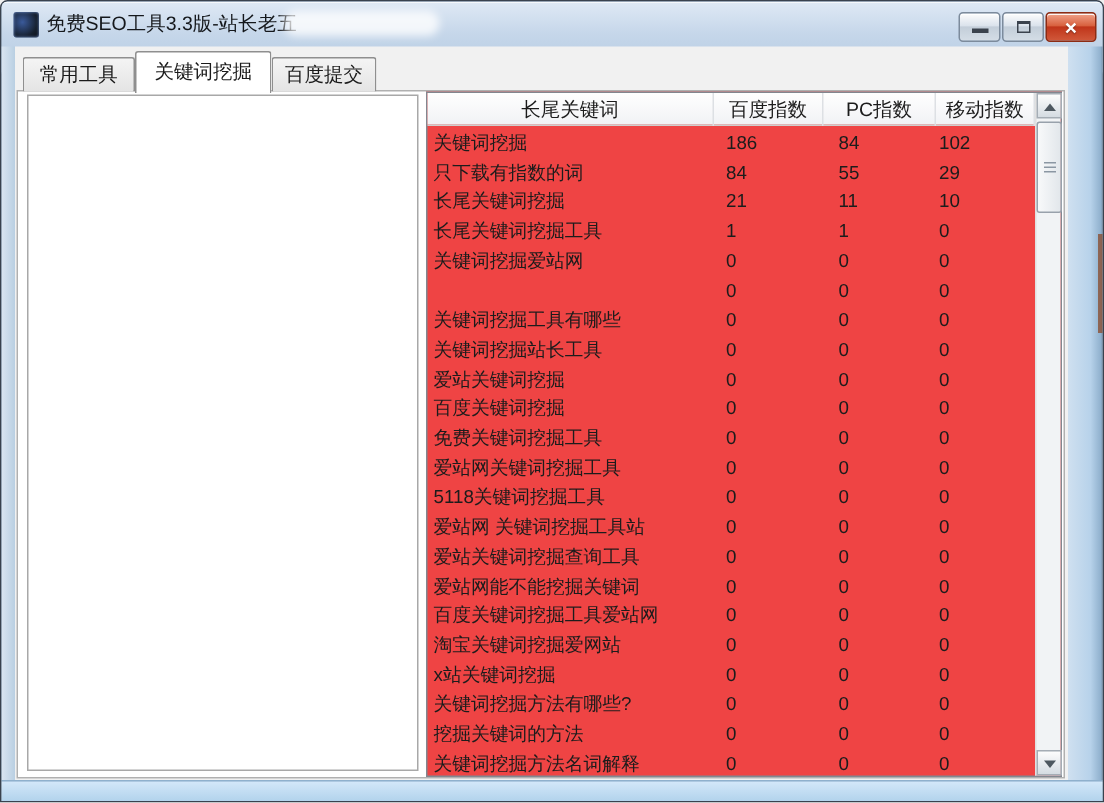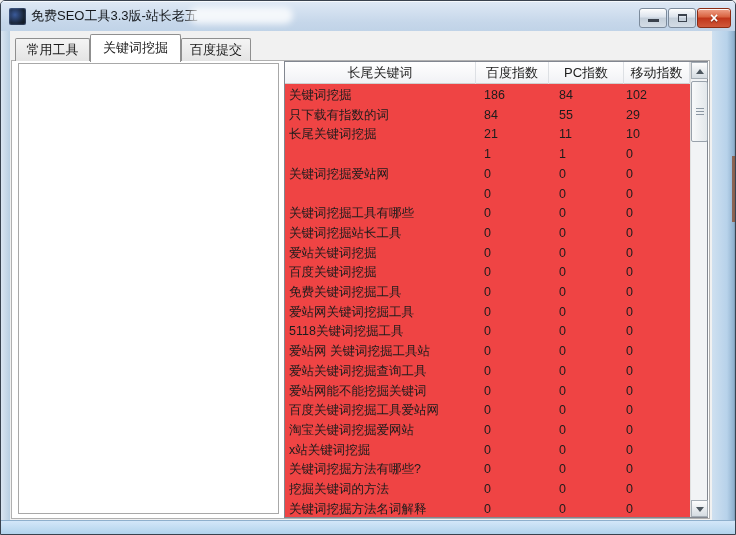--- a/index.html
+++ b/index.html
@@ -202,20 +202,21 @@
           <span class="c-n2">55</span>
           <span class="c-n3">29</span>
         </div>
         <div class="lv-row" style="top: 62.4px;">
           <span class="c-kw">长尾关键词挖掘</span>
           <span class="c-n1">21</span>
           <span class="c-n2">11</span>
           <span class="c-n3">10</span>
         </div>
         <div class="lv-row" style="top: 82.1px;">
+          <span class="c-kw">长尾关键词挖掘工具</span>
           <span class="c-n1">1</span>
           <span class="c-n2">1</span>
           <span class="c-n3">0</span>
         </div>
         <div class="lv-row" style="top: 101.8px;">
           <span class="c-kw">关键词挖掘爱站网</span>
           <span class="c-n1">0</span>
           <span class="c-n2">0</span>
           <span class="c-n3">0</span>
         </div>

